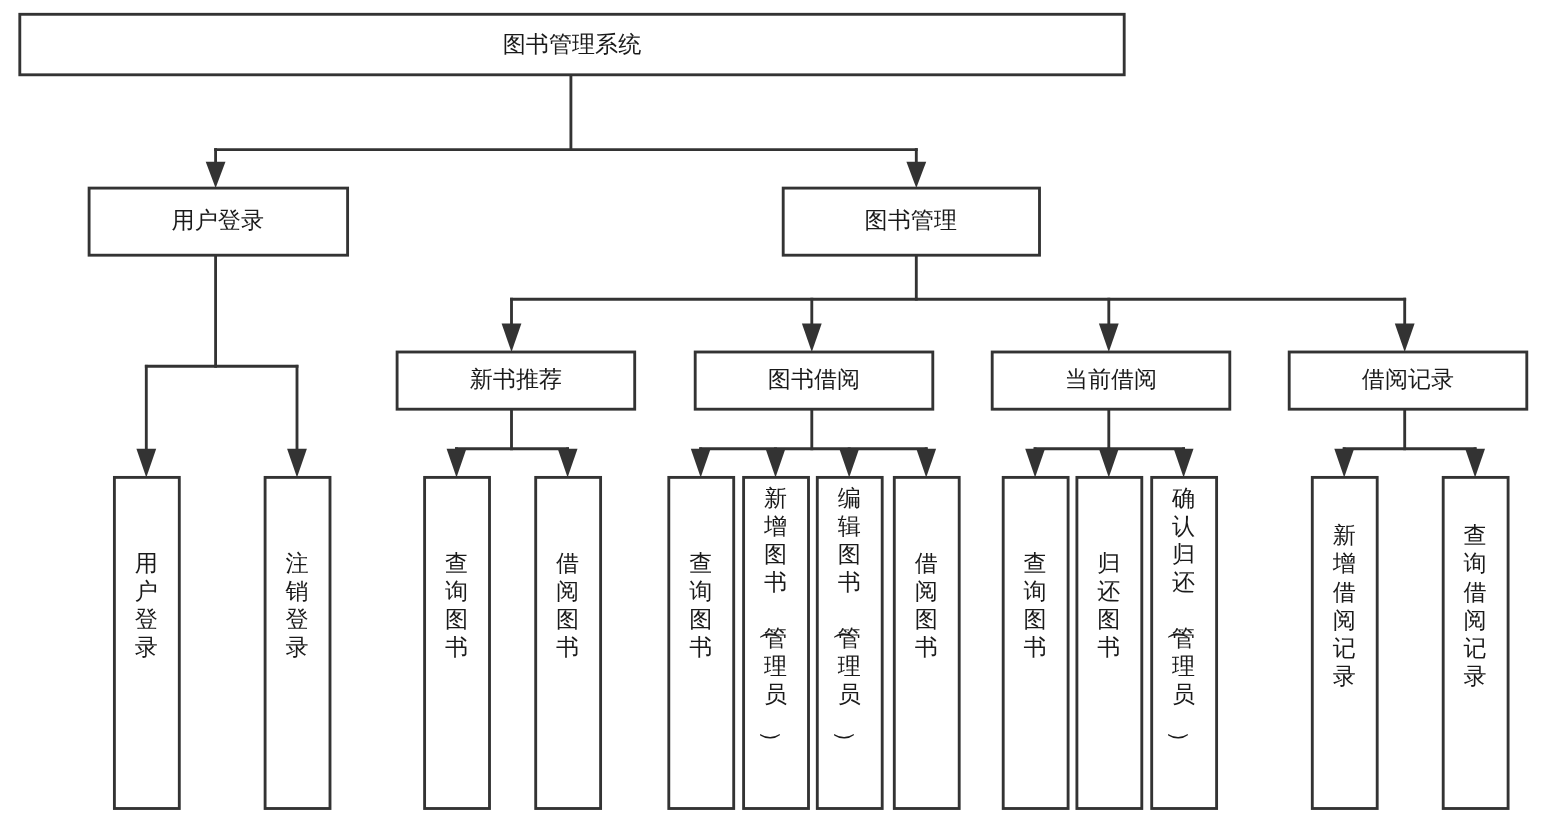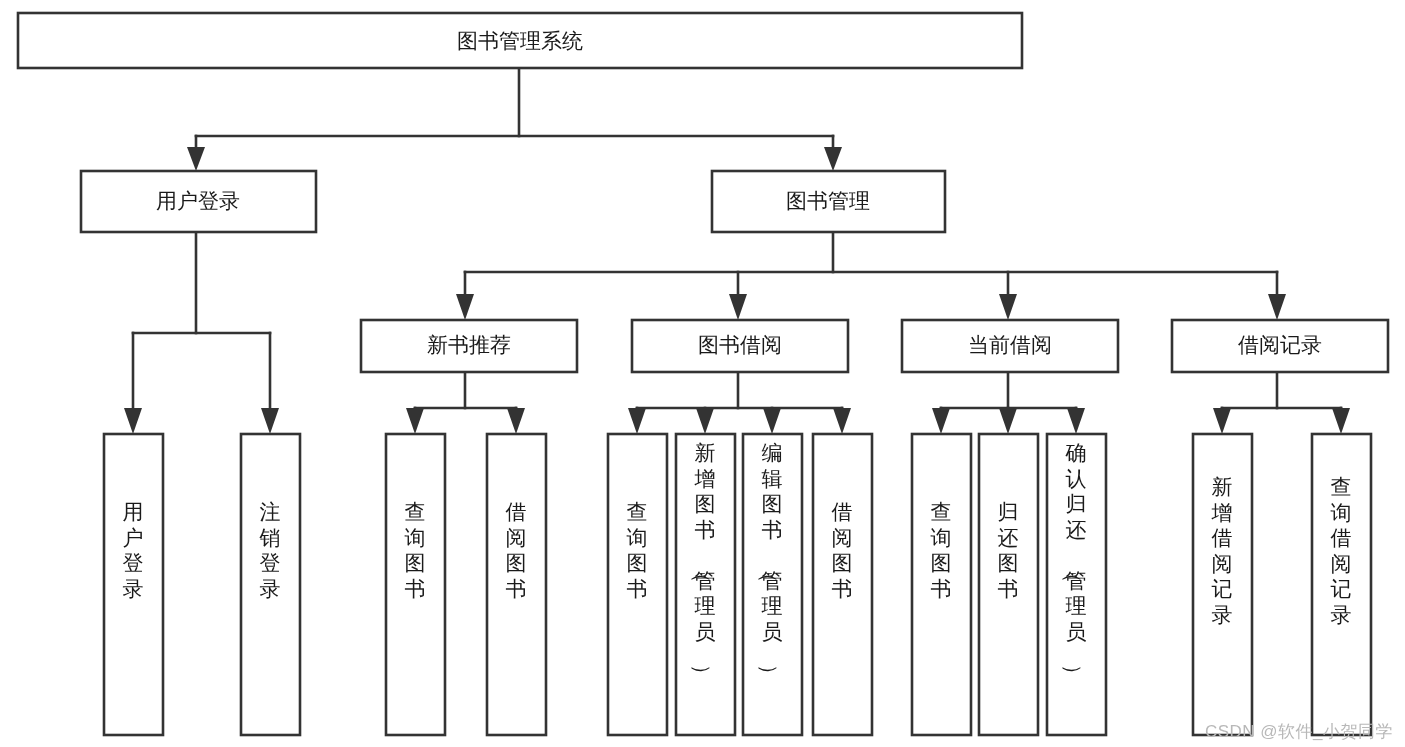--- a/index.html
+++ b/index.html
@@ -240,14 +240,13 @@
       <text class="node-label-vert" x="1222" y="494"><tspan x="1222" dy="0">新</tspan><tspan x="1222" dy="25.5">增</tspan><tspan x="1222" dy="25.5">借</tspan><tspan x="1222" dy="25.5">阅</tspan><tspan x="1222" dy="25.5">记</tspan><tspan x="1222" dy="25.5">录</tspan></text>
     </g>
 
     <g>
       <rect class="nodebox" x="1312" y="434" width="59" height="301"></rect>
       <text class="node-label-vert" x="1341" y="494"><tspan x="1341" dy="0">查</tspan><tspan x="1341" dy="25.5">询</tspan><tspan x="1341" dy="25.5">借</tspan><tspan x="1341" dy="25.5">阅</tspan><tspan x="1341" dy="25.5">记</tspan><tspan x="1341" dy="25.5">录</tspan></text>
     </g>
 
   </svg>
 
-  <div class="watermark">CSDN @软件_小贺同学</div>
 </div>
 
 </body></html>

